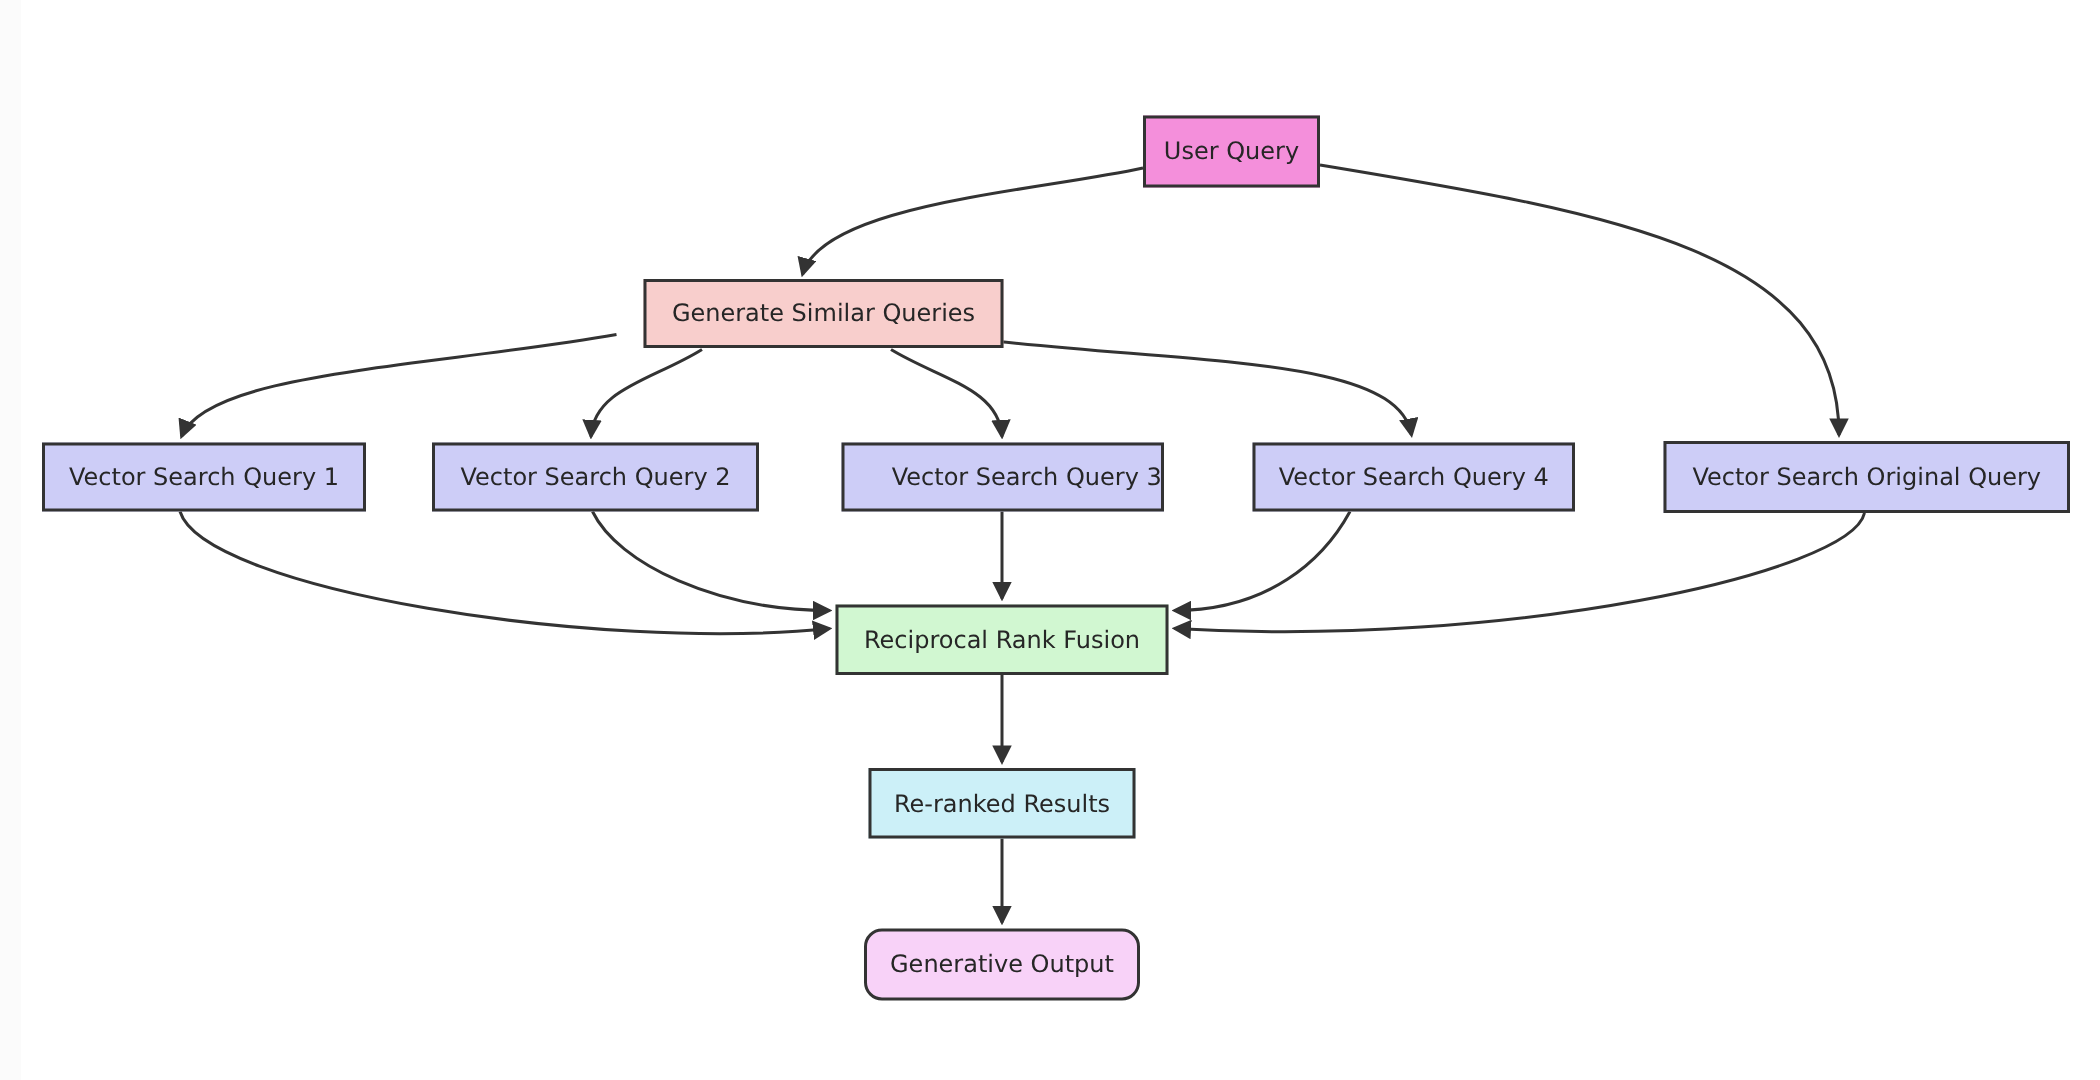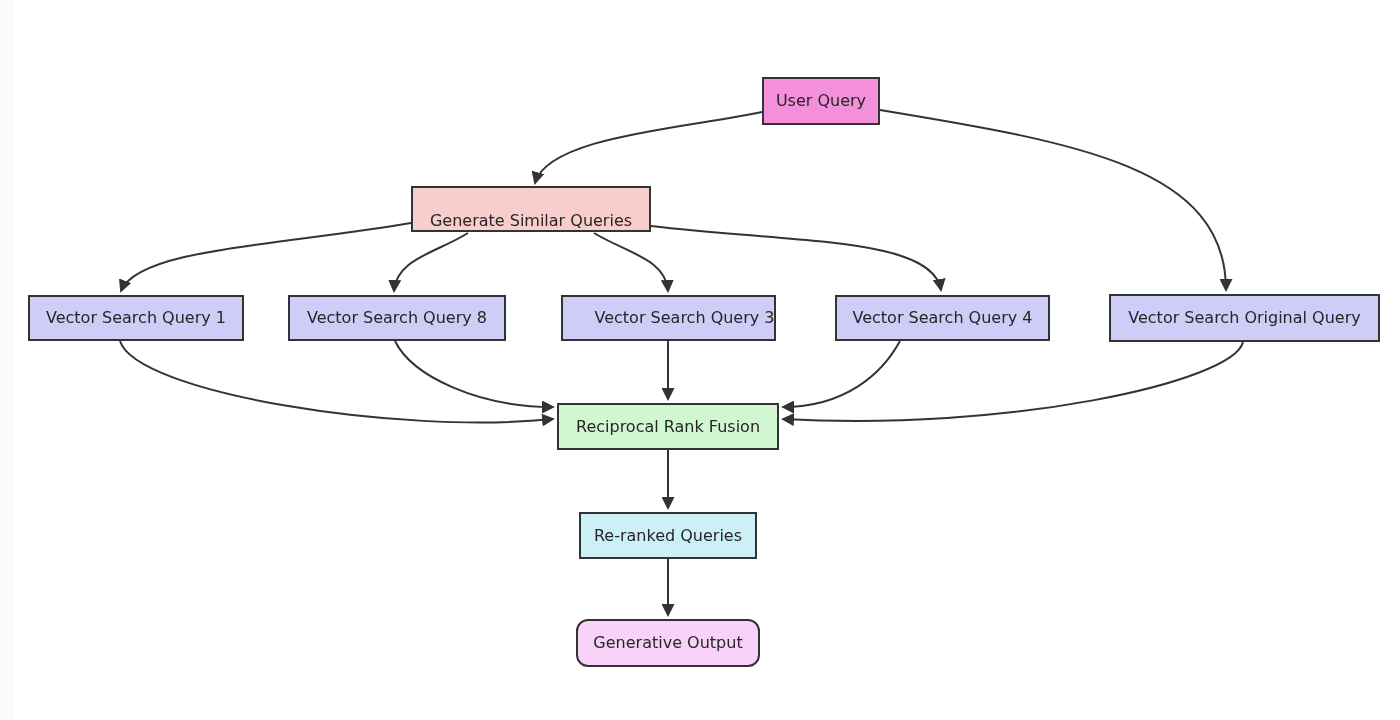--- a/index.html
+++ b/index.html
@@ -45,21 +45,21 @@
     align-items:center;
     justify-content:center;
     font-size:16px;
     line-height:1.1;
     color:var(--text-color);
     white-space:nowrap;
     text-align:center;
   }
   
   .n-user {left:762px; top:77px;  width:118px; height:48px;}
-  .n-gsq  {left:411px; top:186px; width:240px; height:46px;align-items:flex-end;}
+  .n-gsq  {left:429px; top:186px; width:240px; height:46px;}
   .n-q1   {left:28px;  top:295px; width:216px; height:46px;}
   .n-q2   {left:288px; top:295px; width:218px; height:46px;}
   .n-q3   {left:561px; top:295px; width:215px; height:46px;}
   .n-q4   {left:835px; top:295px; width:215px; height:46px;}
   .n-orig {left:1109px;top:294px; width:271px; height:48px;}
   .n-rrf  {left:557px; top:403px; width:222px; height:47px;}
   .n-rr   {left:579px; top:512px; width:178px; height:47px;}
   .n-go   {left:576px; top:619px; width:184px; height:48px;}
 </style>
 </head>
@@ -97,40 +97,40 @@
 
   <div class="node n-gsq" style="background-color: rgb(248, 206, 204);">
     <span class="node-label">Generate Similar Queries</span>
   </div>
 
   <div class="node n-q1" style="background-color: rgb(205, 205, 247);">
     <span class="node-label">Vector Search Query 1</span>
   </div>
 
   <div class="node n-q2" style="background-color: rgb(205, 205, 247);">
-    <span class="node-label">Vector Search Query 8</span>
+    <span class="node-label">Vector Search Query 2</span>
   </div>
 
   <div class="node n-q3" style="background-color: rgb(205, 205, 247); padding-left: 32px;">
     <span class="node-label">Vector Search Query 3</span>
   </div>
 
   <div class="node n-q4" style="background-color: rgb(205, 205, 247);">
     <span class="node-label">Vector Search Query 4</span>
   </div>
 
   <div class="node n-rrf" style="background-color: rgb(209, 247, 209);">
     <span class="node-label">Reciprocal Rank Fusion</span>
   </div>
 
   <div class="node n-orig" style="background-color: rgb(205, 205, 247);">
     <span class="node-label">Vector Search Original Query</span>
   </div>
 
   <div class="node n-rr" style="background-color: rgb(204, 240, 248);">
-    <span class="node-label">Re-ranked Queries</span>
+    <span class="node-label">Re-ranked Results</span>
   </div>
 
   <div class="node n-go" style="background-color: rgb(248, 210, 248); border-radius: 12px;">
     <span class="node-label">Generative Output</span>
   </div>
 
 </div>
 
 </body></html>

